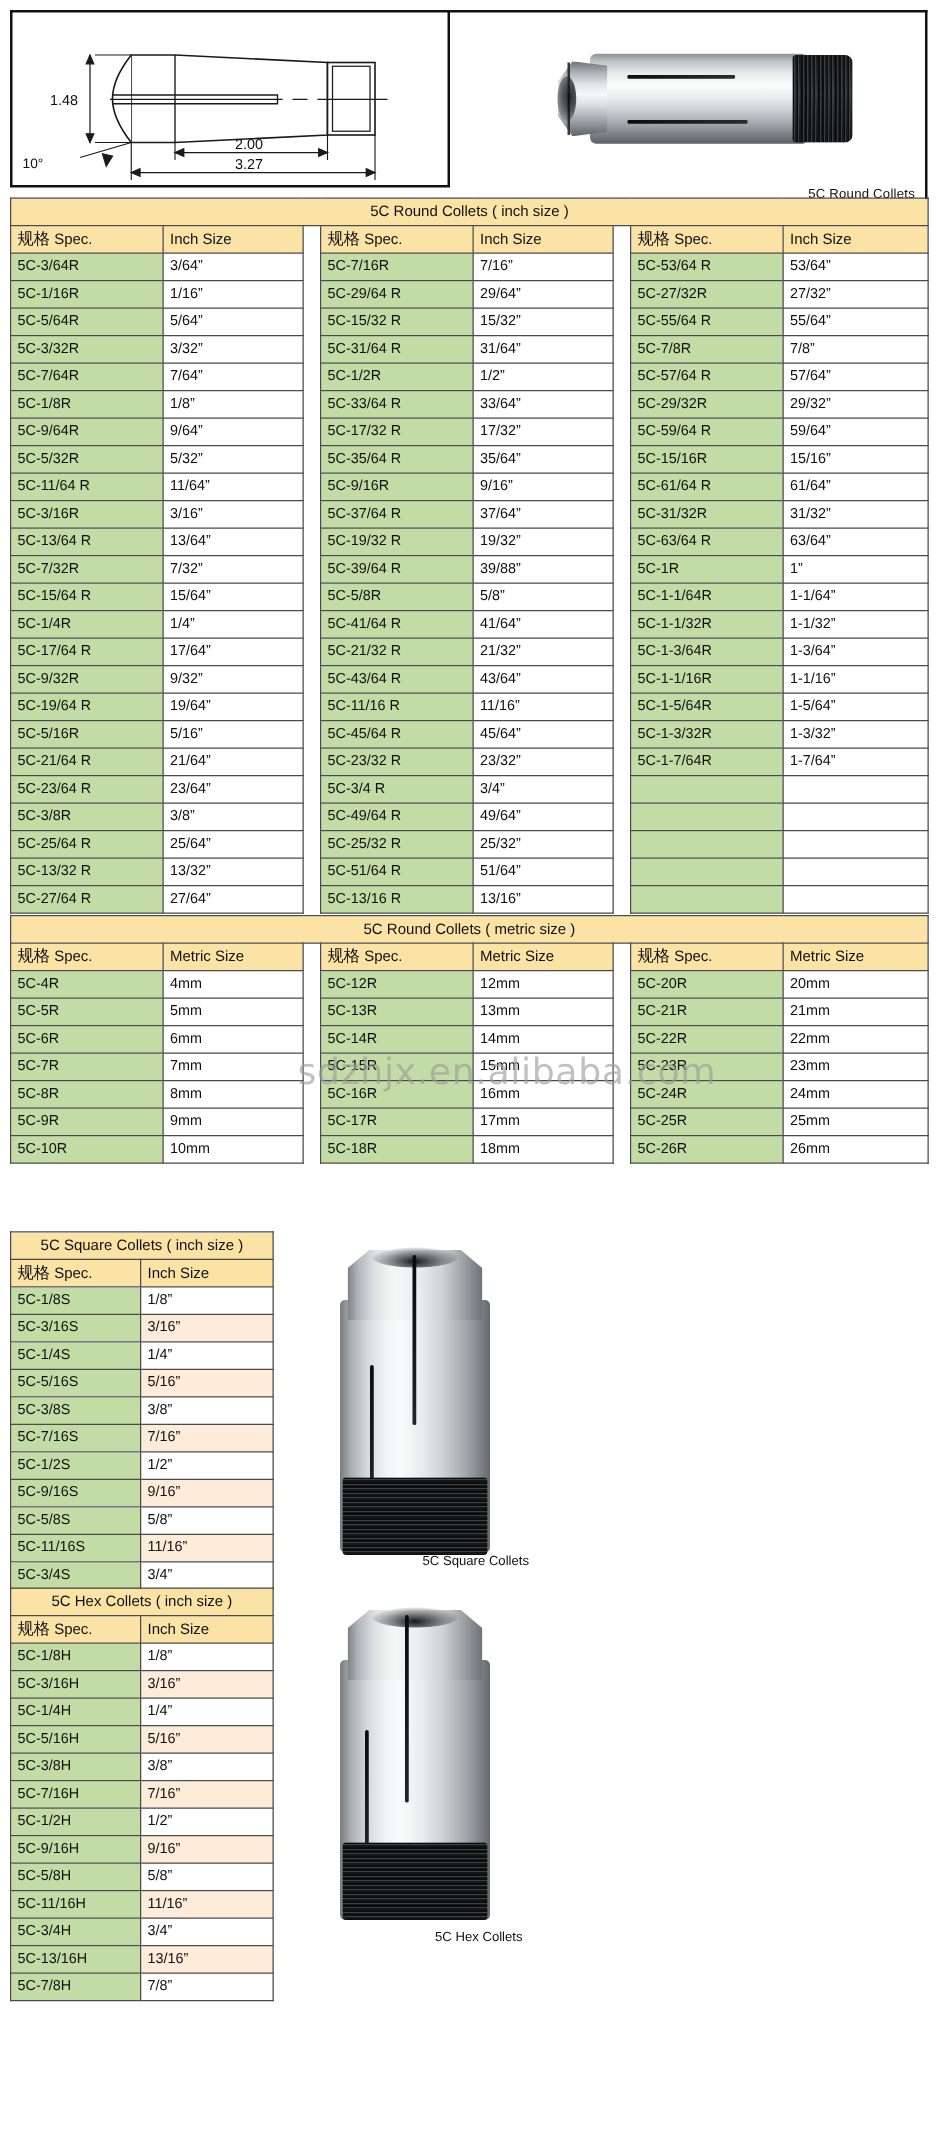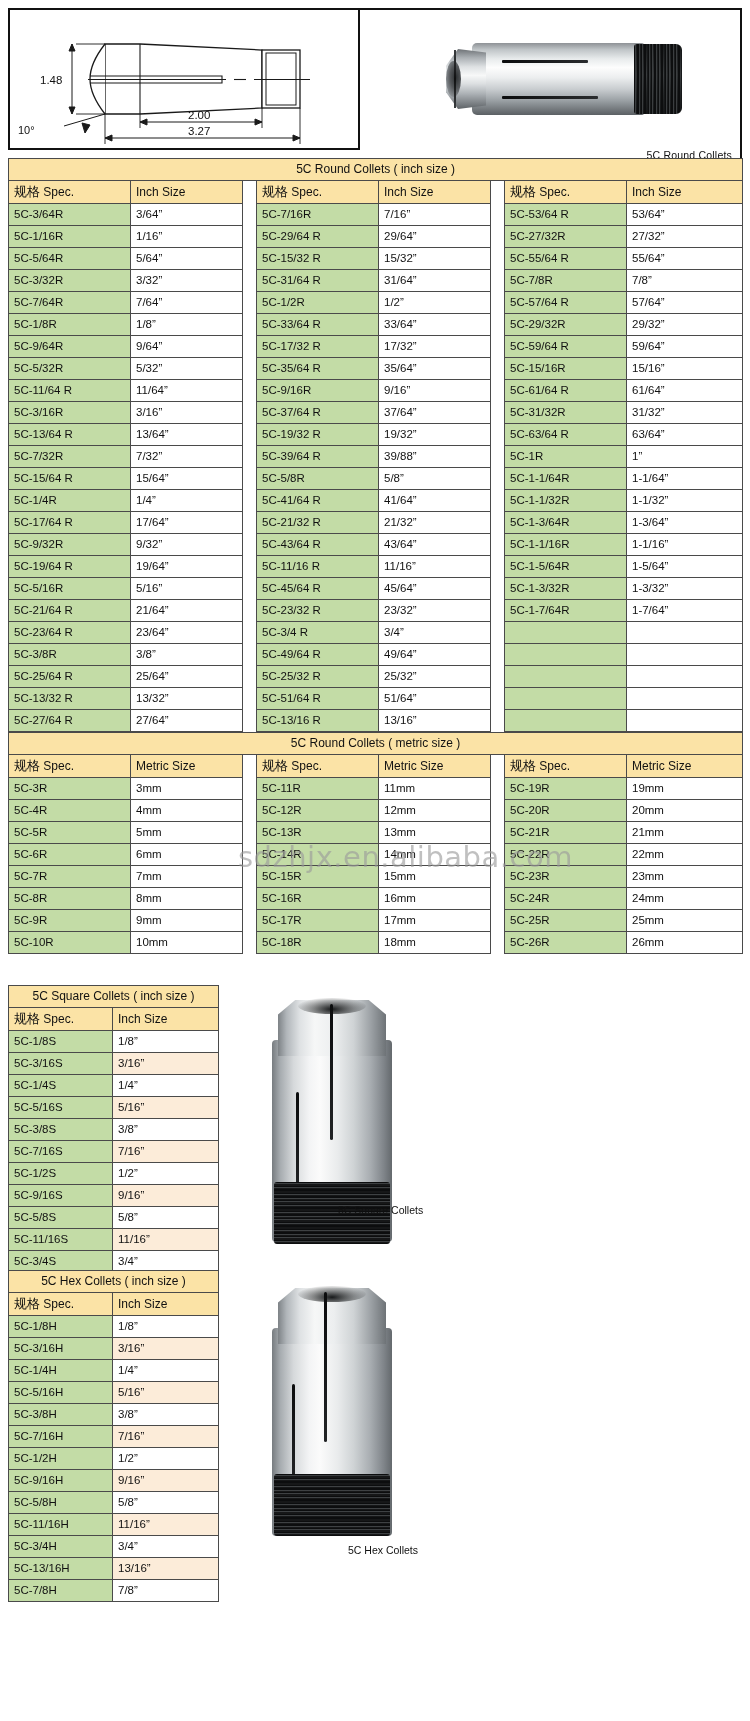--- a/index.html
+++ b/index.html
@@ -567,30 +567,20 @@
       <tr>
         <td class="hdr"><span class="cjk">规格</span> <span>Spec.</span></td>
         <td class="hdr">Metric Size</td>
         <td class="gap"></td>
         <td class="hdr"><span class="cjk">规格</span> <span>Spec.</span></td>
         <td class="hdr">Metric Size</td>
         <td class="gap"></td>
         <td class="hdr"><span class="cjk">规格</span> <span>Spec.</span></td>
         <td class="hdr">Metric Size</td>
       </tr>
-    <tr>
-          <td class="spec">5C-3R</td>
-          <td class="size">3mm</td>
-          <td class="gap"></td>
-          <td class="spec">5C-11R</td>
-          <td class="size">11mm</td>
-          <td class="gap"></td>
-          <td class="spec">5C-19R</td>
-          <td class="size">19mm</td>
-        </tr>
         <tr>
           <td class="spec">5C-4R</td>
           <td class="size">4mm</td>
           <td class="gap"></td>
           <td class="spec">5C-12R</td>
           <td class="size">12mm</td>
           <td class="gap"></td>
           <td class="spec">5C-20R</td>
           <td class="size">20mm</td>
         </tr>
@@ -720,21 +710,21 @@
   </table>
 
   <div class="collet-v" style="left:272px; top:1000px; height:250px;">
     <div class="cv-body" style="top:40px; height:202px;"></div>
     <div class="cv-head" style="top:0px;"></div>
     <div class="cv-mouth"></div>
     <div class="cv-slot" style="left:58px; top:4px; height:136px;"></div>
     <div class="cv-slot" style="left:24px; top:92px; height:108px;"></div>
     <div class="cv-thread" style="top:182px;"></div>
   </div>
-  <div class="cv-caption" style="left:338px; top:1204px;">5C Square Collets</div>
+  <div class="cv-caption" style="left:338px; top:1243px;">5C Square Collets</div>
 
   <table class="tbl" id="hex-table" style="left:8px; top:1270px; width:210px;">
     <colgroup>
         <col style="width:104px">
         <col style="width:106px">
       </colgroup>
     <tbody>
       <tr>
         <td class="title-cell left" colspan="2">5C Hex Collets ( inch size )</td>
       </tr>

